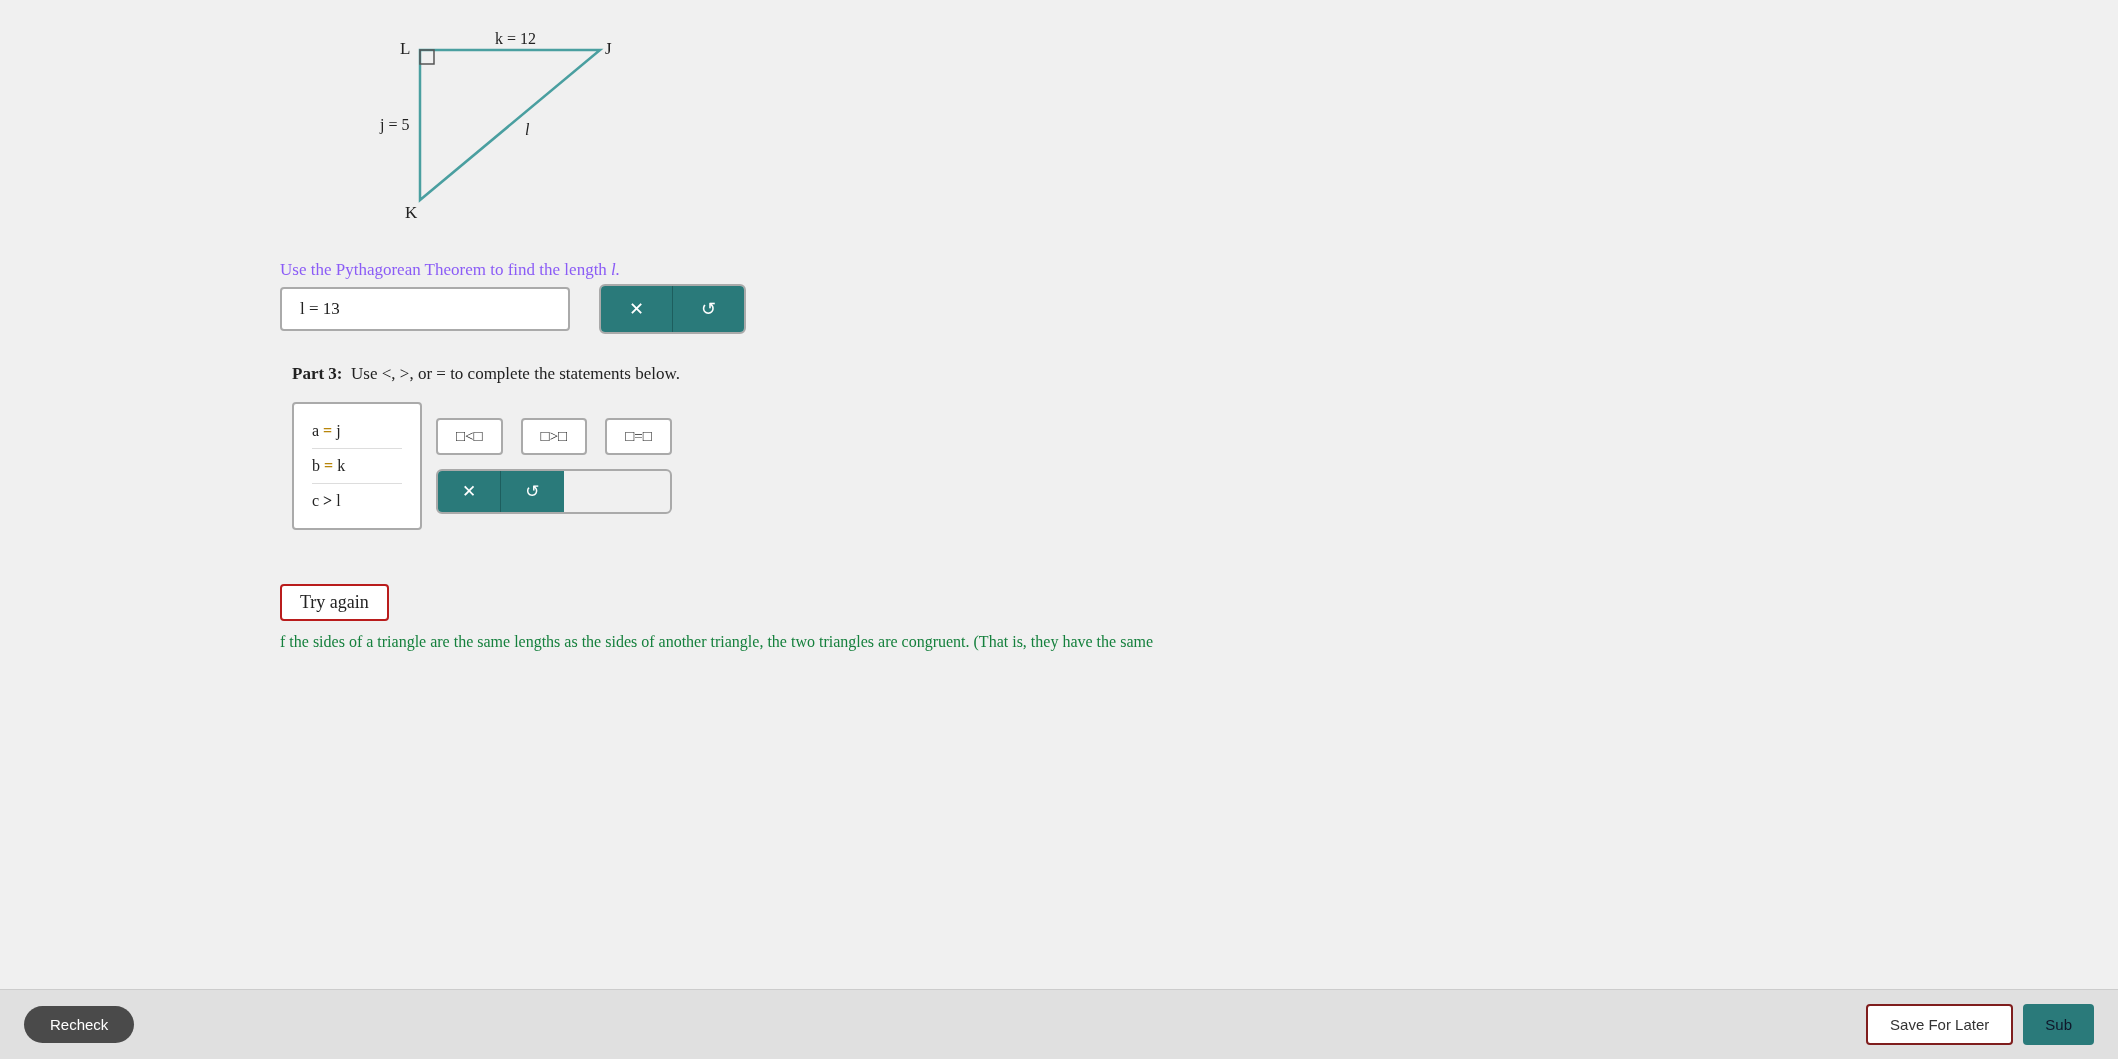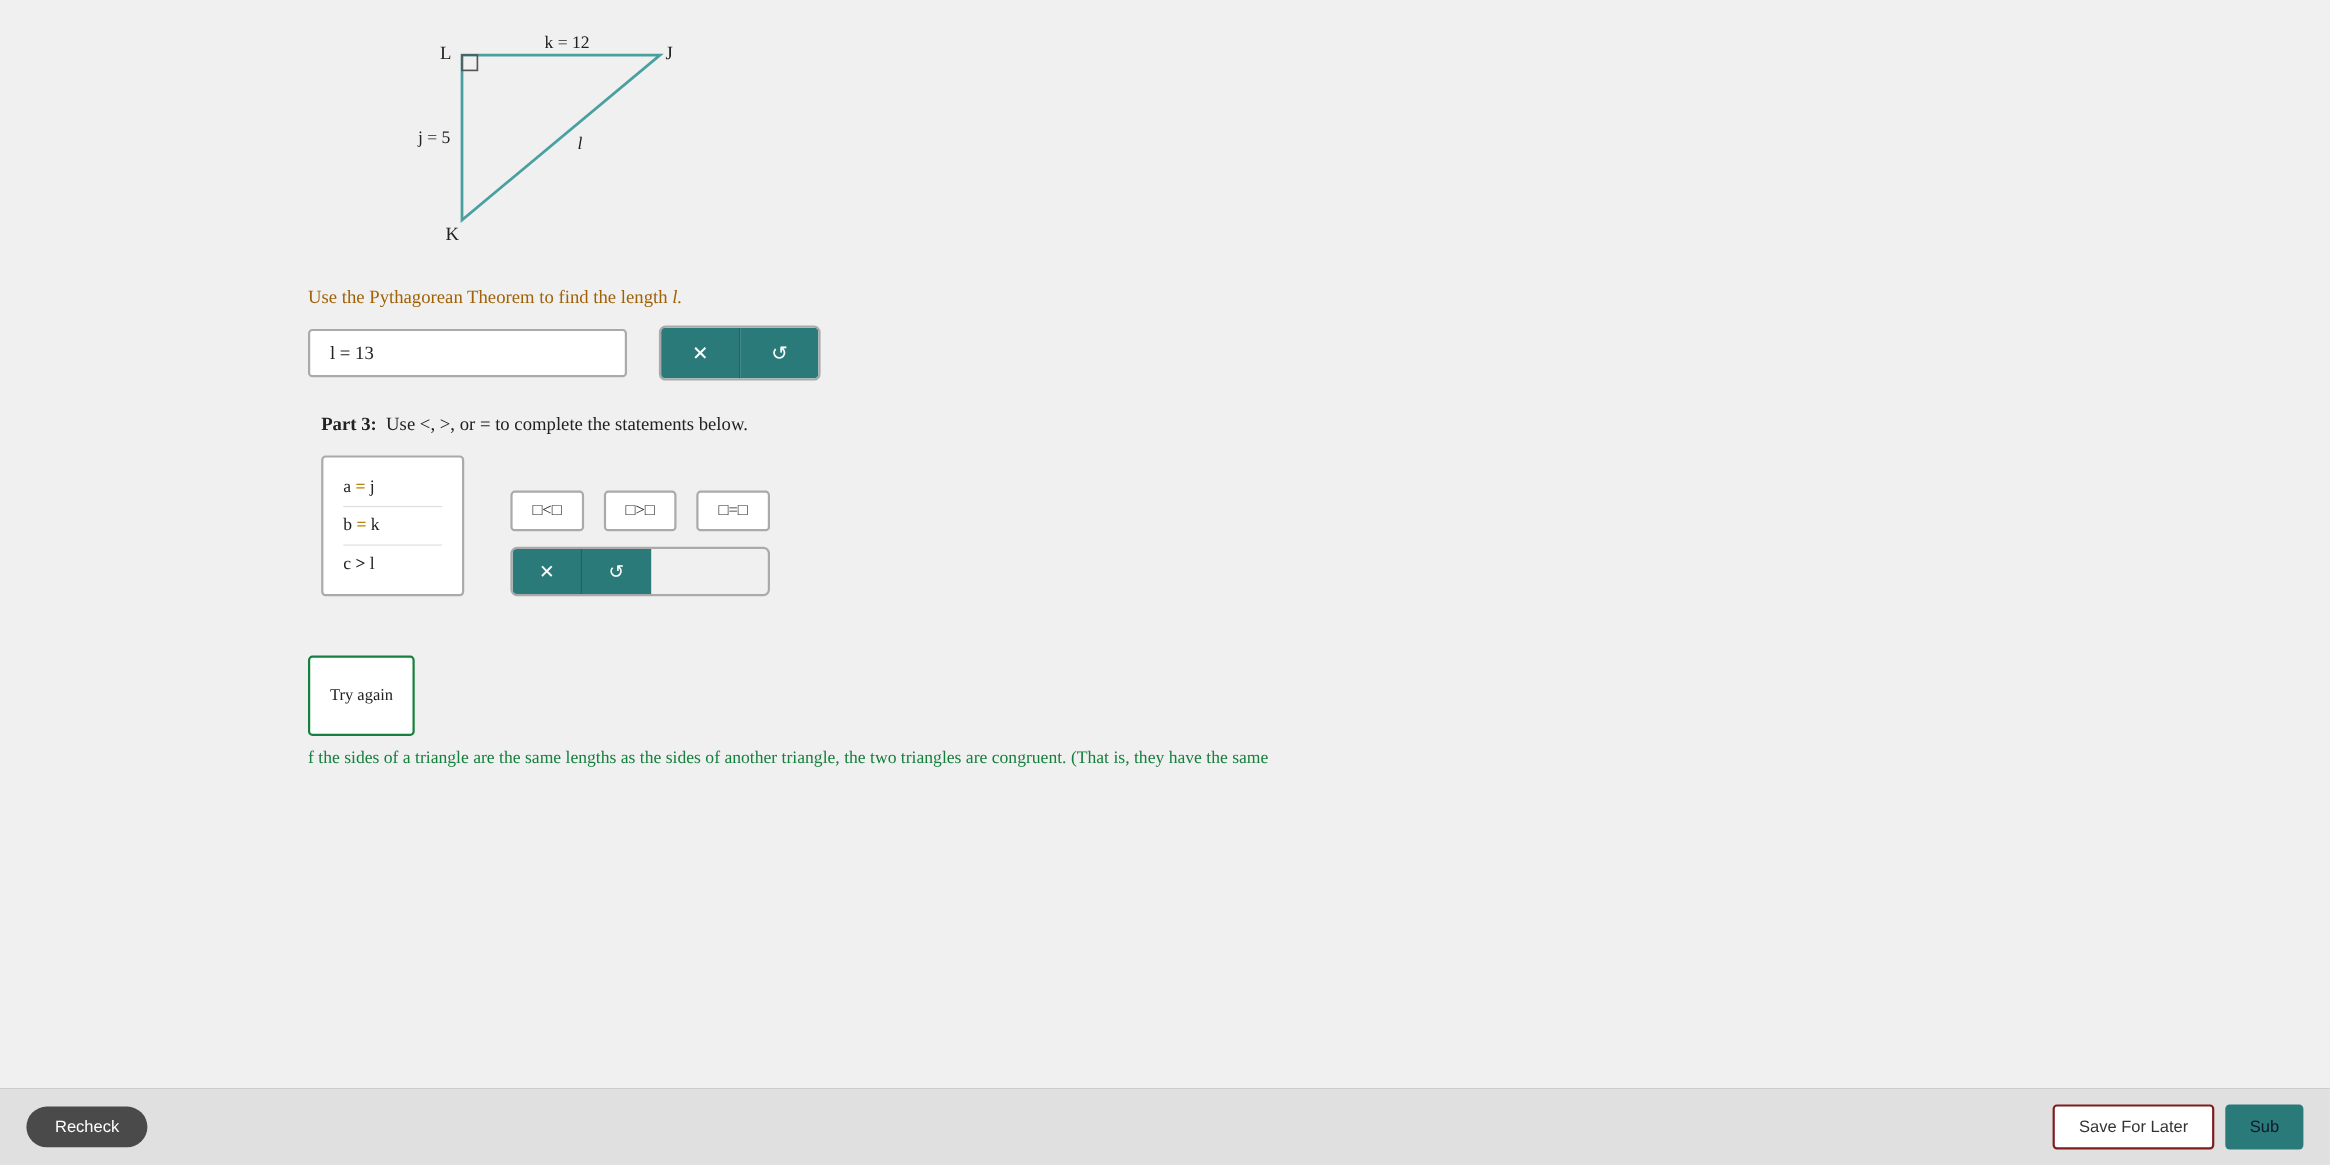--- a/index.html
+++ b/index.html
@@ -26,22 +26,22 @@
     .triangle-svg {
       position: absolute;
       top: 0;
       left: 60px;
     }
     .pythagorean-section {
       margin-bottom: 30px;
     }
     .pythagorean-text {
       font-size: 17px;
-      margin-bottom: 16px;
-      color: #a16207;
+      margin-bottom: 4px;
+      color: #8b5cf6;
     }
     .pythagorean-text em {
       font-style: italic;
     }
     .input-row {
       display: flex;
       align-items: center;
       gap: 29px;
     }
     .answer-input-box {
@@ -81,22 +81,22 @@
     .part3-label {
       font-size: 17px;
       margin-bottom: 18px;
       color: #222;
     }
     .part3-label strong {
       font-weight: bold;
     }
     .part3-body {
       display: flex;
-      gap: 42px;
-      align-items: flex-end;
+      gap: 14px;
+      align-items: center;
     }
     .statements-box {
       border: 2px solid #aaa;
       border-radius: 4px;
       background: #fff;
       padding: 10px 18px;
       min-width: 130px;
     }
     .statement-row {
       font-size: 16px;
@@ -150,25 +150,25 @@
       font-size: 17px;
       cursor: pointer;
       display: flex;
       align-items: center;
       justify-content: center;
     }
     .btn-teal-small:first-child {
       border-right: 1px solid #1d5e5e;
     }
     .try-again-box {
-      border: 2px solid #15803d;
-      border-radius: 4px;
-      background: #fff;
-      padding: 26px 18px;
-      font-size: 15px;
+      border: 2px solid #b91c1c;
+      border-radius: 4px;
+      background: #fff;
+      padding: 6px 18px;
+      font-size: 18px;
       display: inline-block;
       margin-top: 30px;
       margin-bottom: 10px;
       color: #222;
     }
     .bottom-text {
       font-size: 16px;
       color: #15803d;
       margin-left: 0px;
       margin-top: 2px;

